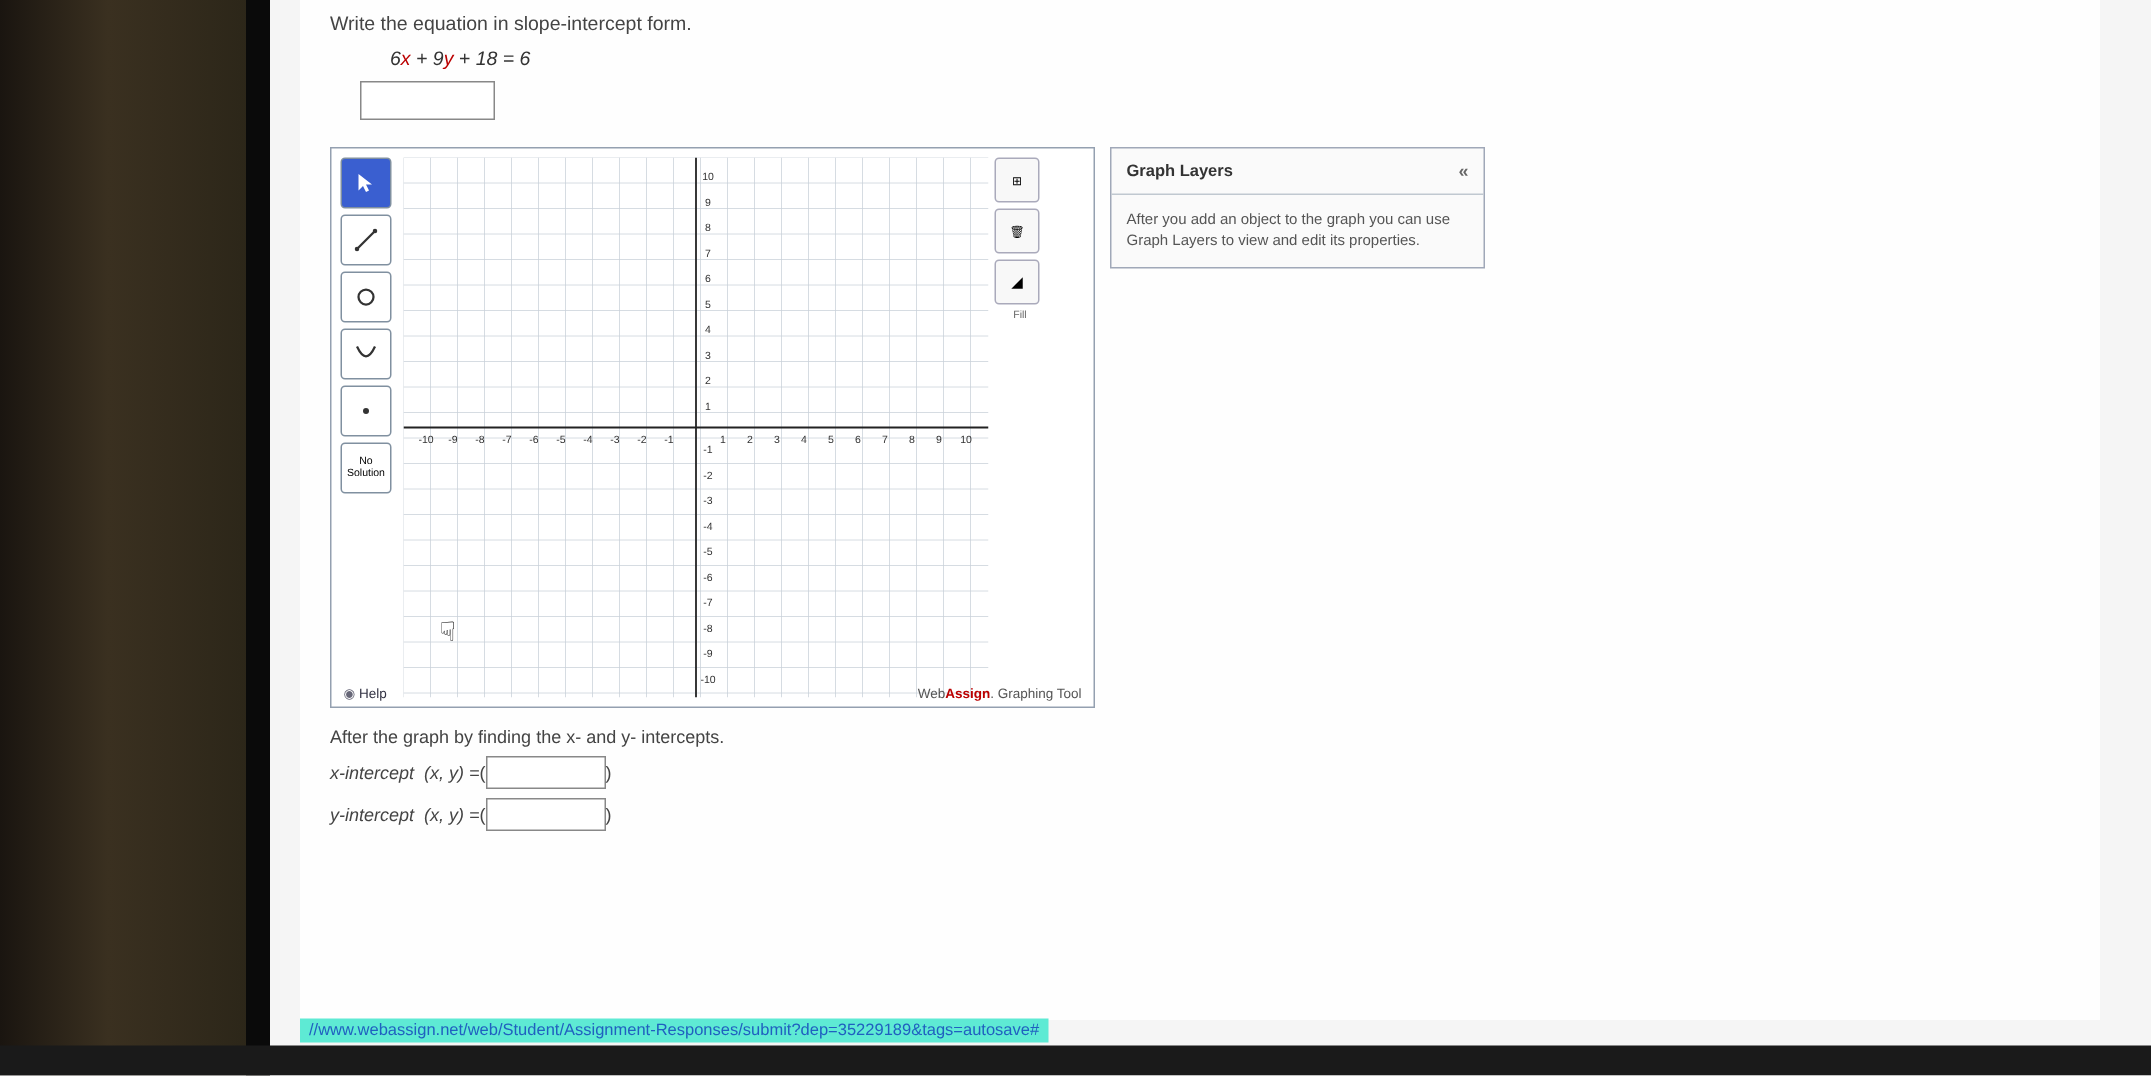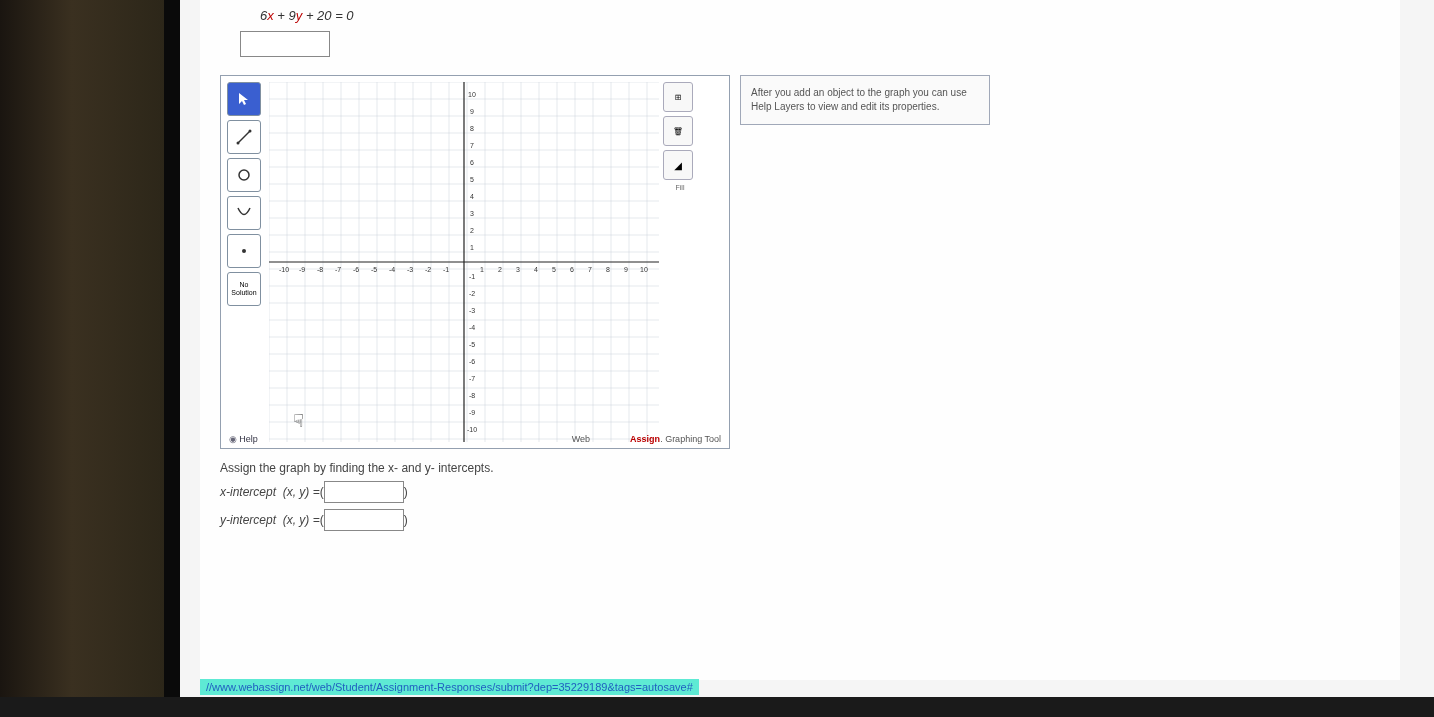--- a/index.html
+++ b/index.html
@@ -119,21 +119,21 @@
   font-size: 9px;
   color: #334;
   text-align: right;
 }
 .footer-label {
   position: absolute;
   bottom: 4px; right: 8px;
   font-size: 9px;
   color: #555;
 }
-.footer-label .wa { color: #b00; font-weight: bold; margin-left: 40px; }
+.footer-label .wa { color: #b00; font-weight: bold; }
 .layers-panel {
   border: 1px solid #a0a8b8;
   background: #fafafa;
   width: 250px;
   font-size: 11px;
   margin-left: 4px;
 }
 .layers-header {
   padding: 8px 10px;
   border-bottom: 1px solid #c0c8d0;
@@ -194,22 +194,23 @@
   color: #222;
 }
 </style>
 </head>
 <body>
 
 <div class="left-edge"></div>
 
 <div class="content">
 
+  <div class="section-label">Write the equation in slope-intercept form.</div>
   <div class="equation">
-    <span>6</span><span class="var">x</span><span> + 9</span><span class="var">y</span><span> + 20 = 0</span>
+    <span>6</span><span class="var">x</span><span> + 9</span><span class="var">y</span><span> + 18 = 6</span>
   </div>
   <input class="answer-box" style="">
 
 
   <div class="graph-area">
     <div class="graph-panel">
       <div class="tool-col">
         <div class="tool-btn active">
           <svg width="14" height="14" viewBox="0 0 14 14">
               <path d="M2 1 L2 12 L5 9 L7 13 L9 12 L7 8 L11 8 Z" fill="#fff"></path>
@@ -349,26 +350,30 @@
 
       <div class="help-link">
         <span style="color:#667">◉ </span><span>Help</span>
       </div>
       <div class="footer-label">
         <span>Web</span><span class="wa">Assign</span><span>. Graphing Tool</span>
       </div>
     </div>
 
     <div class="layers-panel">
-      <div class="layers-body">After you add an object to the graph you can use Help Layers to view and edit its properties.</div>
+      <div class="layers-header">
+        <span>Graph Layers</span>
+        <span class="collapse-btn">«</span>
+      </div>
+      <div class="layers-body">After you add an object to the graph you can use Graph Layers to view and edit its properties.</div>
     </div>
   </div>
 
   <div class="check-section">
-    <div>Assign the graph by finding the x- and y- intercepts.</div>
+    <div>After the graph by finding the x- and y- intercepts.</div>
     <div class="intercept-row">
       <span class="var">x-intercept</span>
       <span>&nbsp;&nbsp;</span>
       <span class="var">(x, y) = </span>
       <span>(</span>
       <input class="inline-box" style="">
       <span>)</span>
     </div>
     <div class="intercept-row">
       <span class="var">y-intercept</span>

